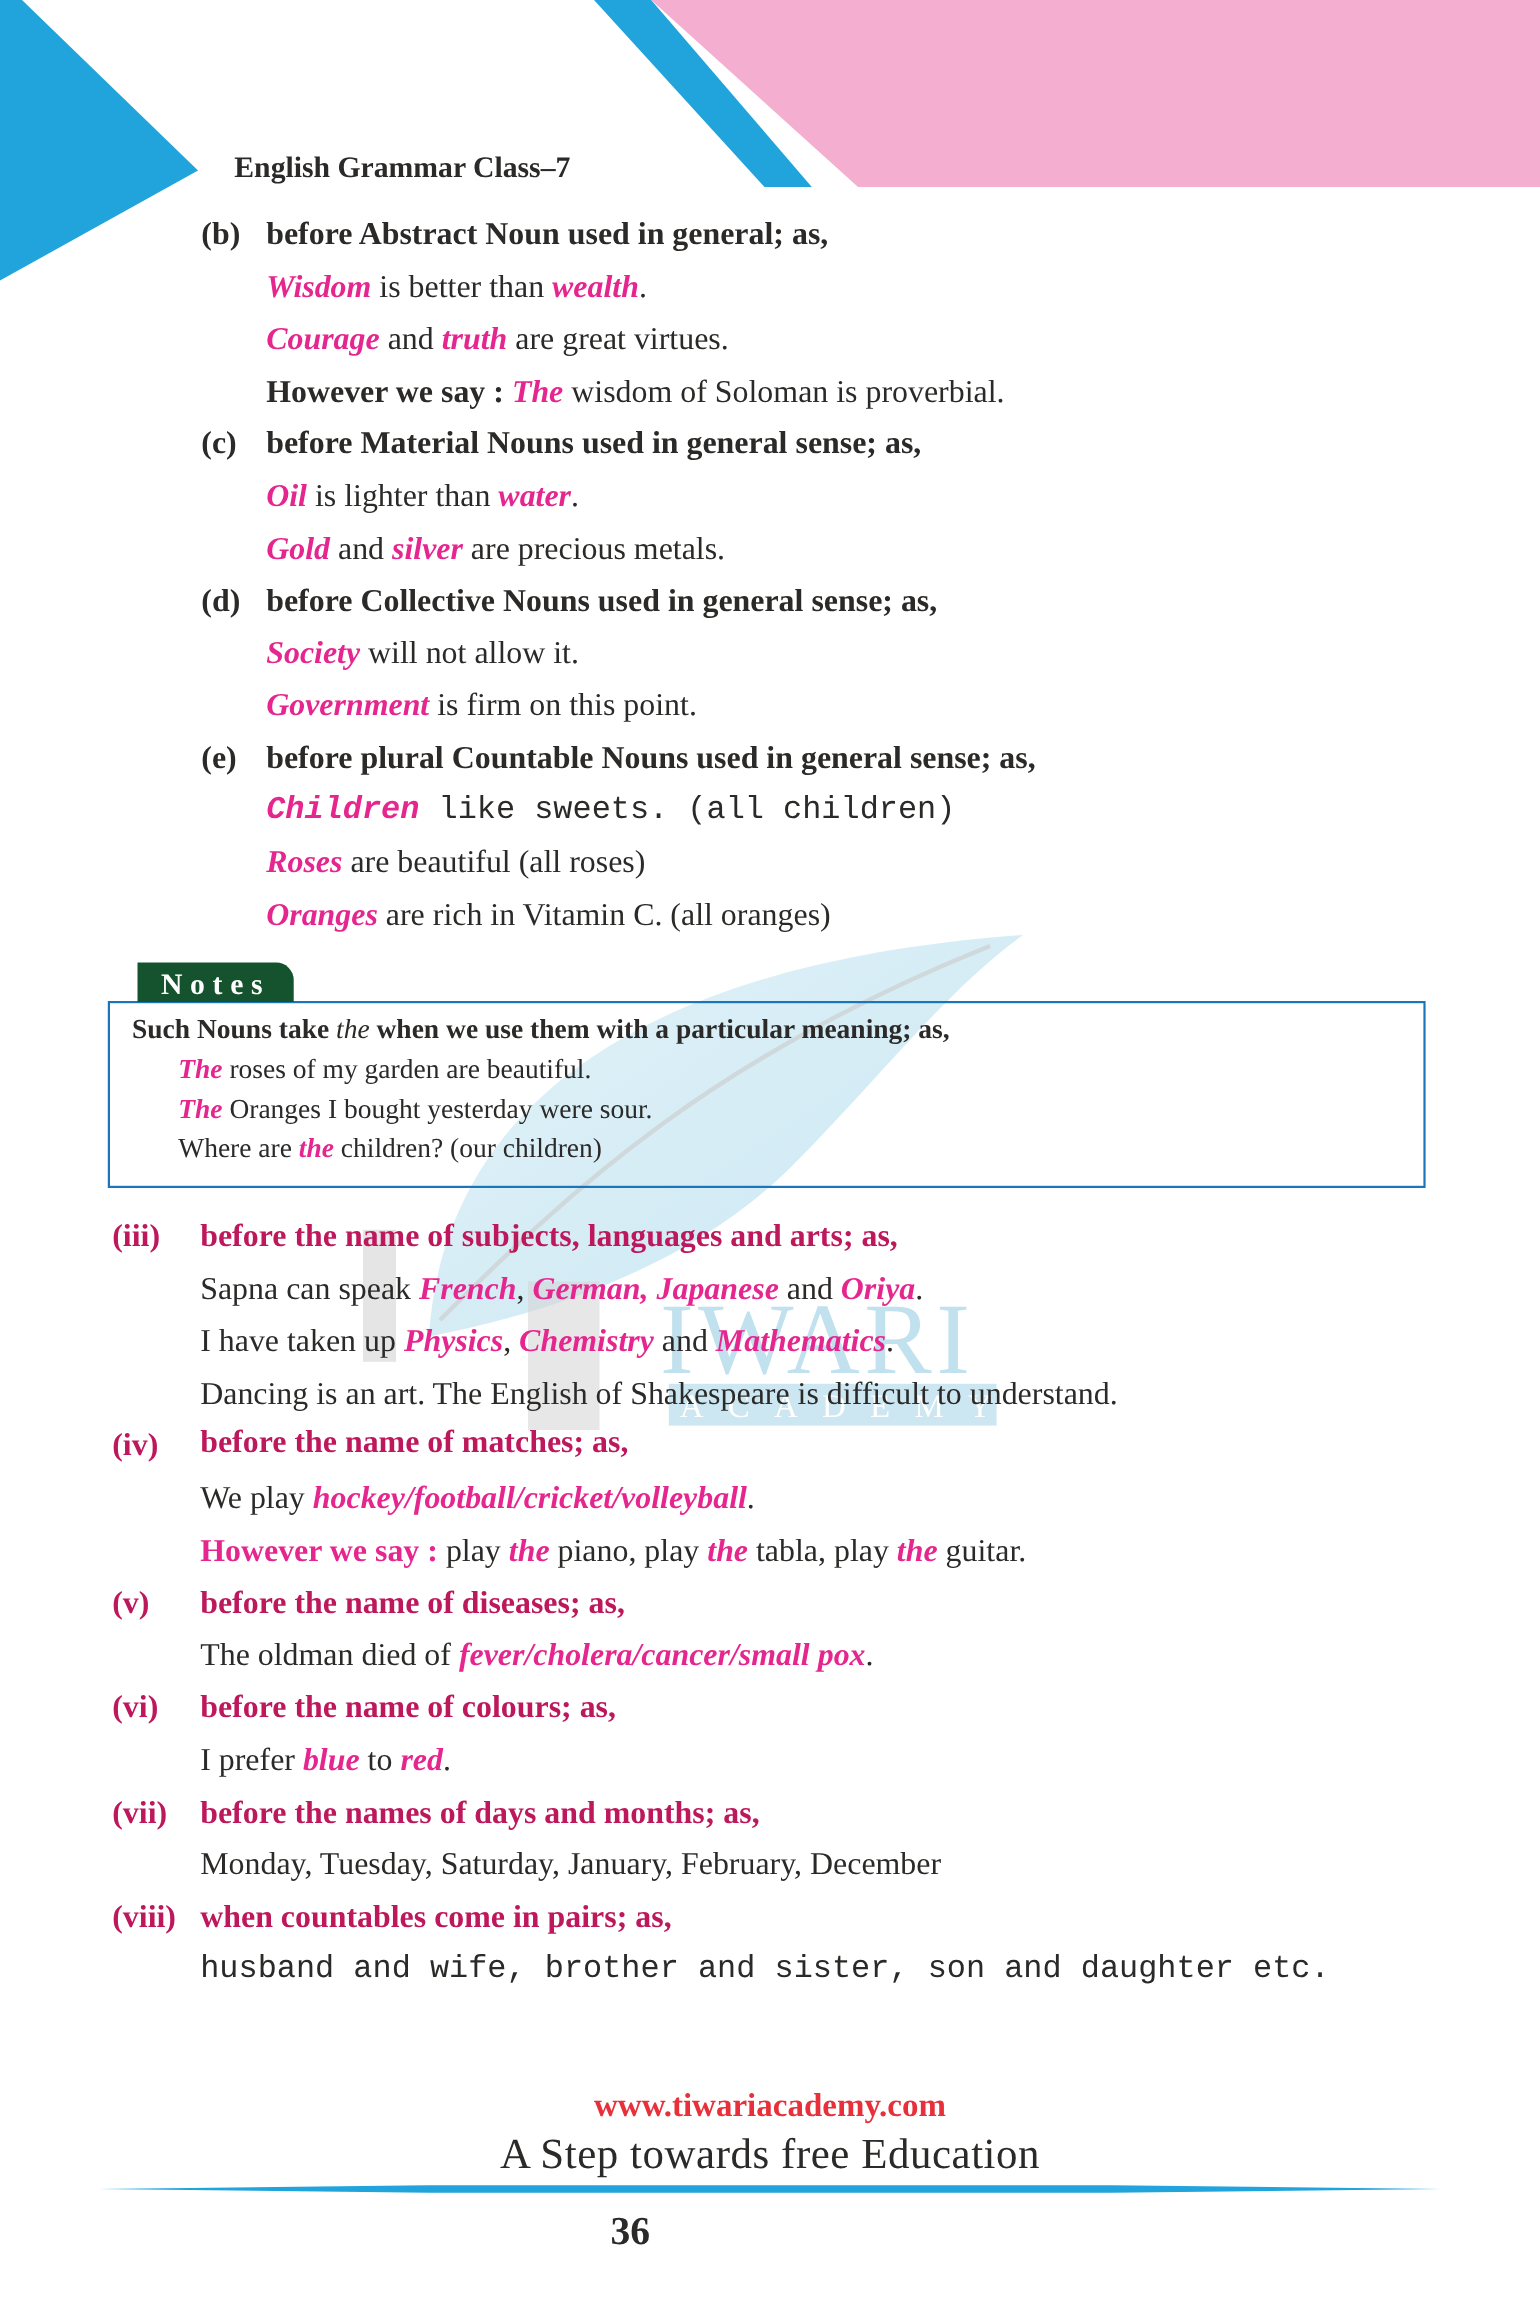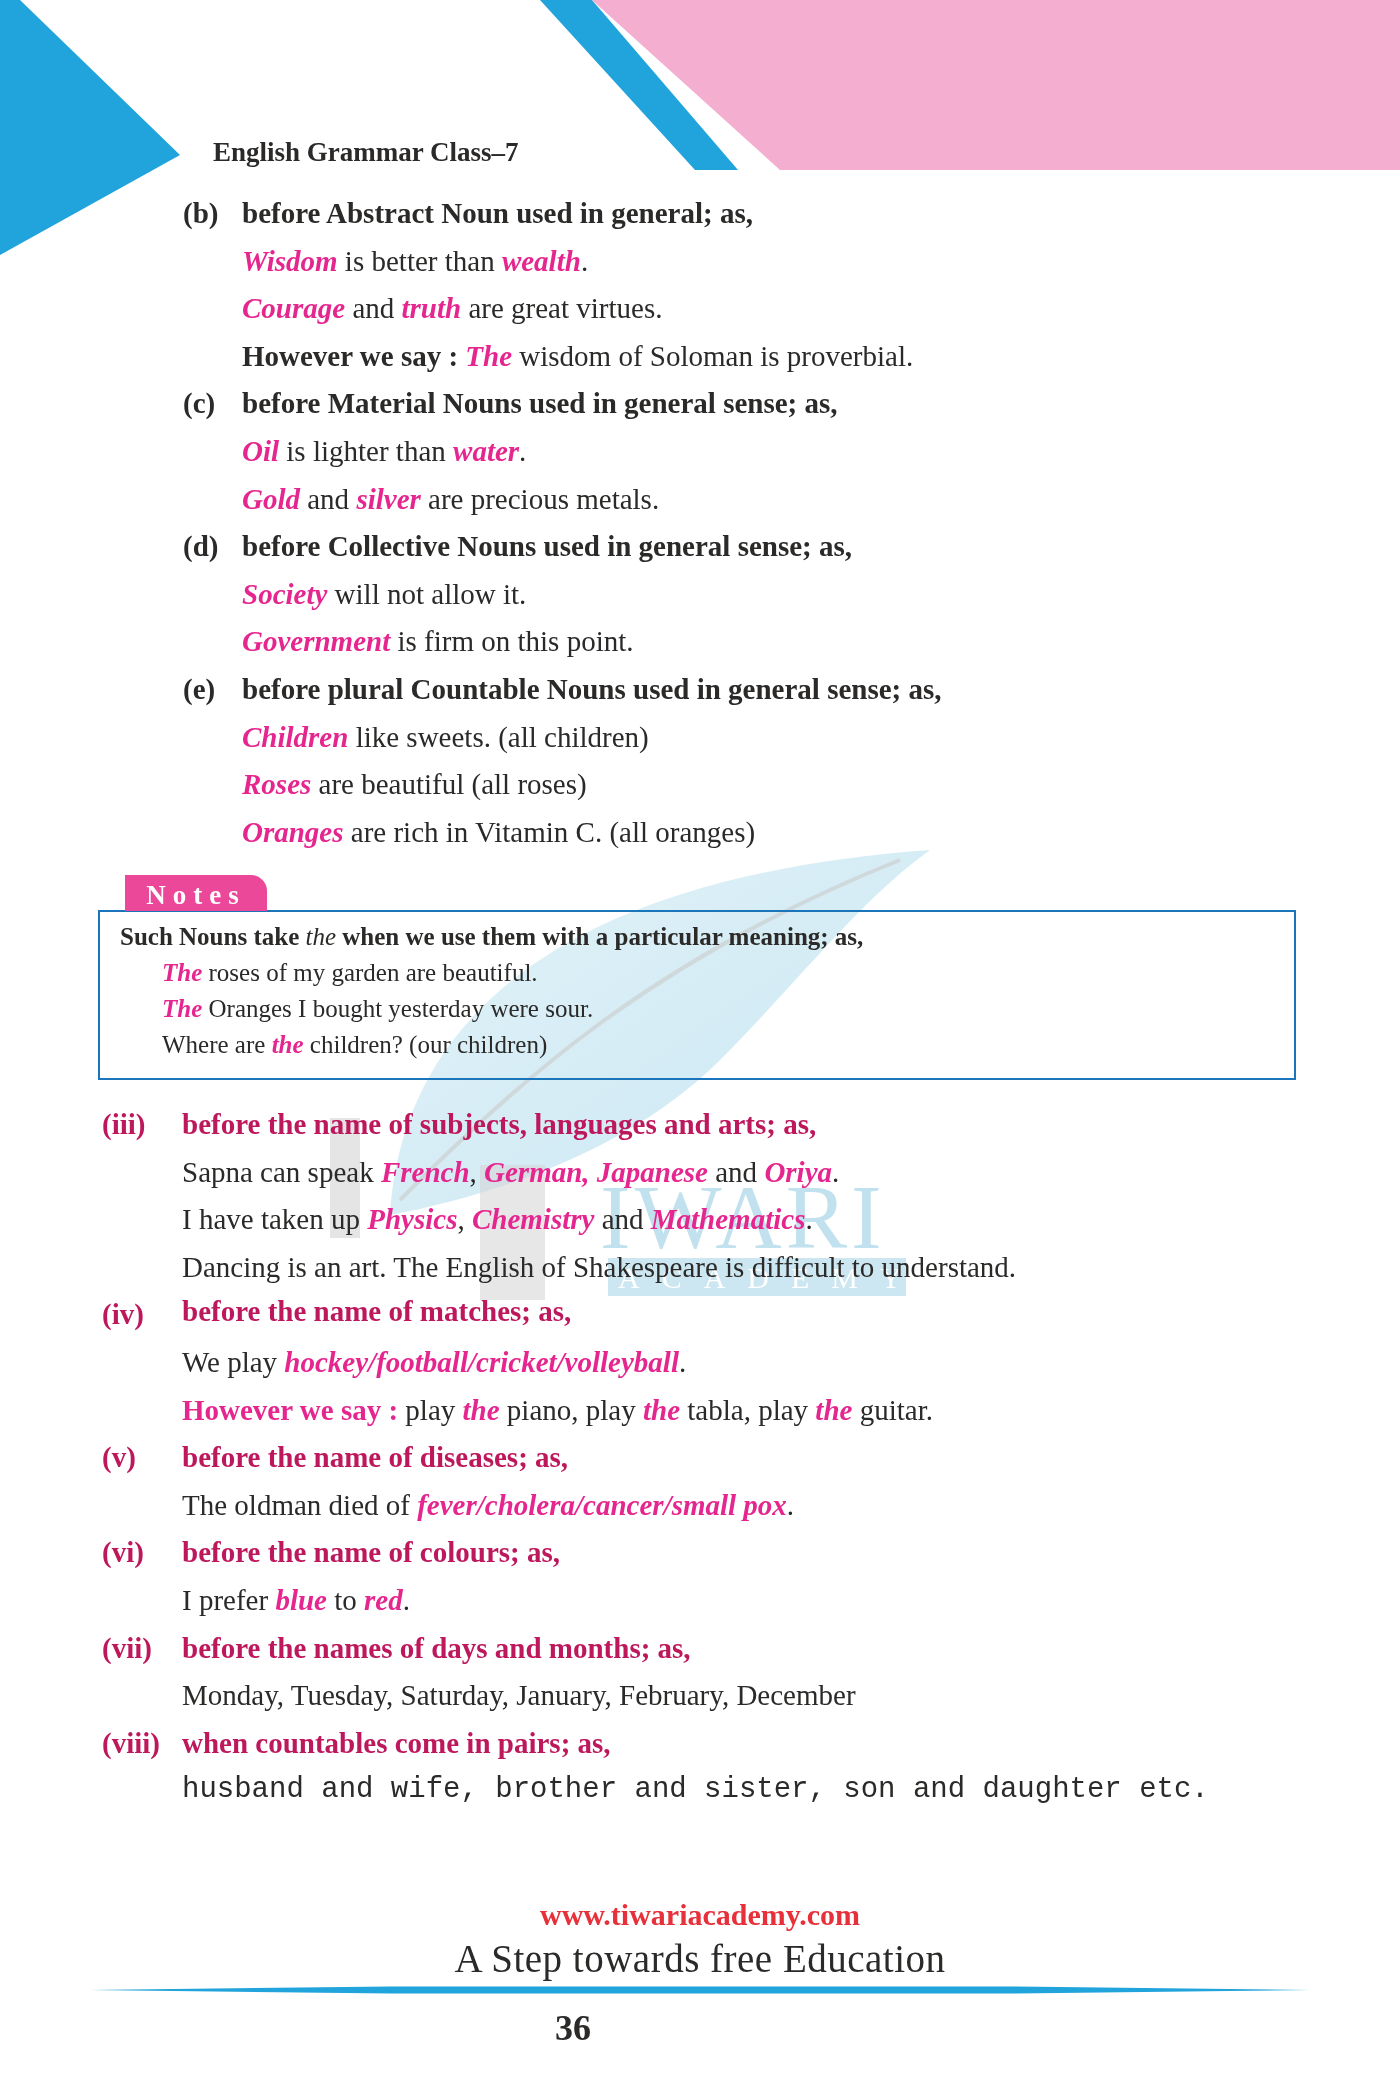--- a/index.html
+++ b/index.html
@@ -9,21 +9,21 @@
   .hdr-svg { position: absolute; left: 0; top: 0; }
   .title { left: 213px; top: 137px; font-size: 27px; font-weight: bold; color: #2b2a29; }
   .line { position: absolute; white-space: nowrap; font-size: 29px; line-height: 36px; }
   .lbl { position: absolute; white-space: nowrap; font-size: 29px; line-height: 36px; }
   .bold { font-weight: bold; }
   .navy { color: #be185d; }
   .pink { color: #e6268f; }
   .em { color: #e6268f; font-style: italic; font-weight: bold; }
   .body-t { color: #2b2a29; }
   .notes-tab { position: absolute; left: 125px; top: 875px; width: 142px; height: 36px;
-               background: #ec4899; border-top-right-radius: 16px; color: #ffffff;
+               background: #14532d; border-top-right-radius: 16px; color: #ffffff;
                font-size: 27px; font-weight: bold; letter-spacing: 7px; text-align: center;
                line-height: 40px; }
   .notes-box { position: absolute; left: 98px; top: 910px; width: 1198px; height: 170px;
                border: 2px solid #1b75bb; box-sizing: border-box; }
   .note-line { position: absolute; white-space: nowrap; font-size: 25px; line-height: 30px; }
   .footer-url { position: absolute; left: 0; width: 1400px; top: 1898px; text-align: center;
                 color: #e8303a; font-size: 30px; font-weight: bold; }
   .footer-tag { position: absolute; left: 0; width: 1400px; top: 1936px; text-align: center;
                 color: #2b2a29; font-size: 39px; letter-spacing: 0.5px; }
   .footer-rule { position: absolute; left: 90px; top: 1986px; width: 1220px; height: 8px; }
@@ -67,21 +67,21 @@
     <div class="lbl bold" style="left: 183px; top: 385.4px;">(c)</div>
     <div class="line bold" style="left: 242px; top: 385.4px;">before Material Nouns used in general sense; as,</div>
     <div class="line body-t" style="left: 242px; top: 433px;"><span class="em">Oil</span><span> is lighter than </span><span class="em">water</span><span>.</span></div>
     <div class="line body-t" style="left: 242px; top: 480.6px;"><span class="em">Gold</span><span> and </span><span class="em">silver</span><span> are precious metals.</span></div>
     <div class="lbl bold" style="left: 183px; top: 528.2px;">(d)</div>
     <div class="line bold" style="left: 242px; top: 528.2px;">before Collective Nouns used in general sense; as,</div>
     <div class="line body-t" style="left: 242px; top: 575.8px;"><span class="em">Society</span><span> will not allow it.</span></div>
     <div class="line body-t" style="left: 242px; top: 623.4px;"><span class="em">Government</span><span> is firm on this point.</span></div>
     <div class="lbl bold" style="left: 183px; top: 671px;">(e)</div>
     <div class="line bold" style="left: 242px; top: 671px;">before plural Countable Nouns used in general sense; as,</div>
-    <div class="line body-t" style="left: 242px; top: 718.6px;"><span class="em">Children</span><span> like sweets. (all children)</span></div>
+    <div class="line body-t" style="left: 242px; top: 718.6px; font-family: Liberation Mono, monospace;"><span class="em">Children</span><span> like sweets. (all children)</span></div>
     <div class="line body-t" style="left: 242px; top: 766.2px;"><span class="em">Roses</span><span> are beautiful (all roses)</span></div>
     <div class="line body-t" style="left: 242px; top: 813.8px;"><span class="em">Oranges</span><span> are rich in Vitamin C. (all oranges)</span></div>
   </div>
 
 <div class="notes-box"></div>
 <div class="notes-tab">Notes</div>
 <div id="notesLines">
     <div class="note-line body-t" style="left: 120px; top: 922px;"><span class="bold">Such Nouns take </span><span style="font-style: italic;">the</span><span class="bold"> when we use them with a particular meaning; as,</span></div>
     <div class="note-line body-t" style="left: 162px; top: 958px;"><span class="em">The</span><span> roses of my garden are beautiful.</span></div>
     <div class="note-line body-t" style="left: 162px; top: 994px;"><span class="em">The</span><span> Oranges I bought yesterday were sour.</span></div>

